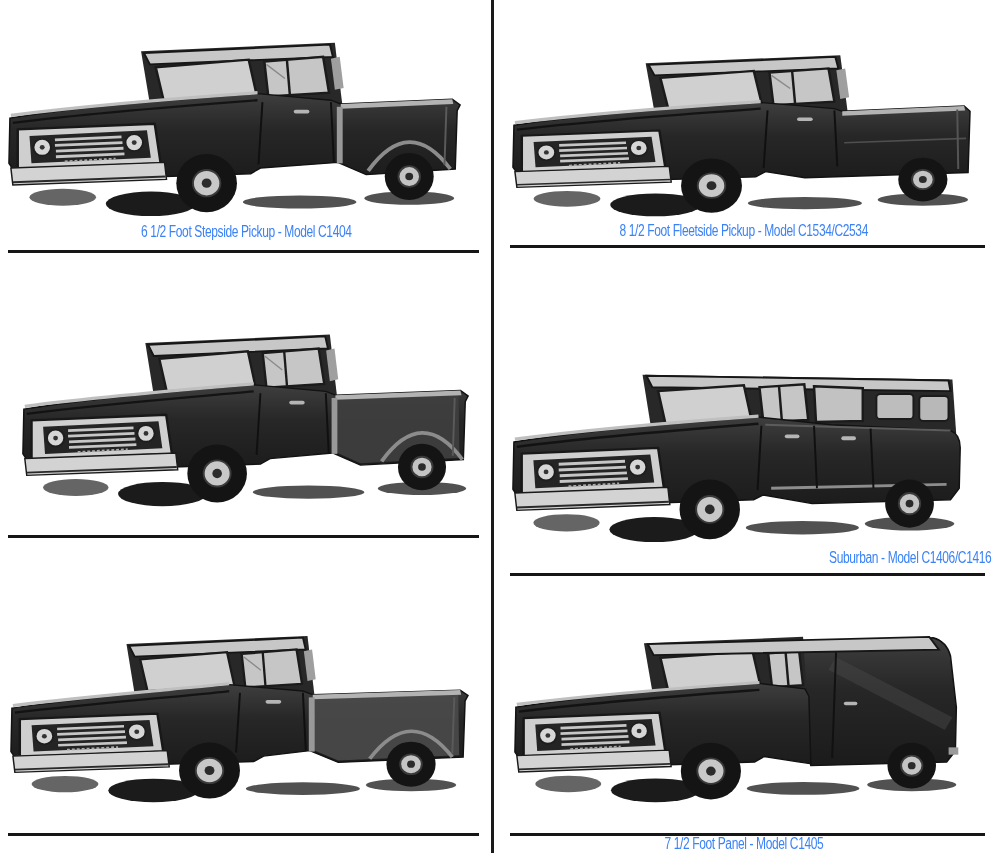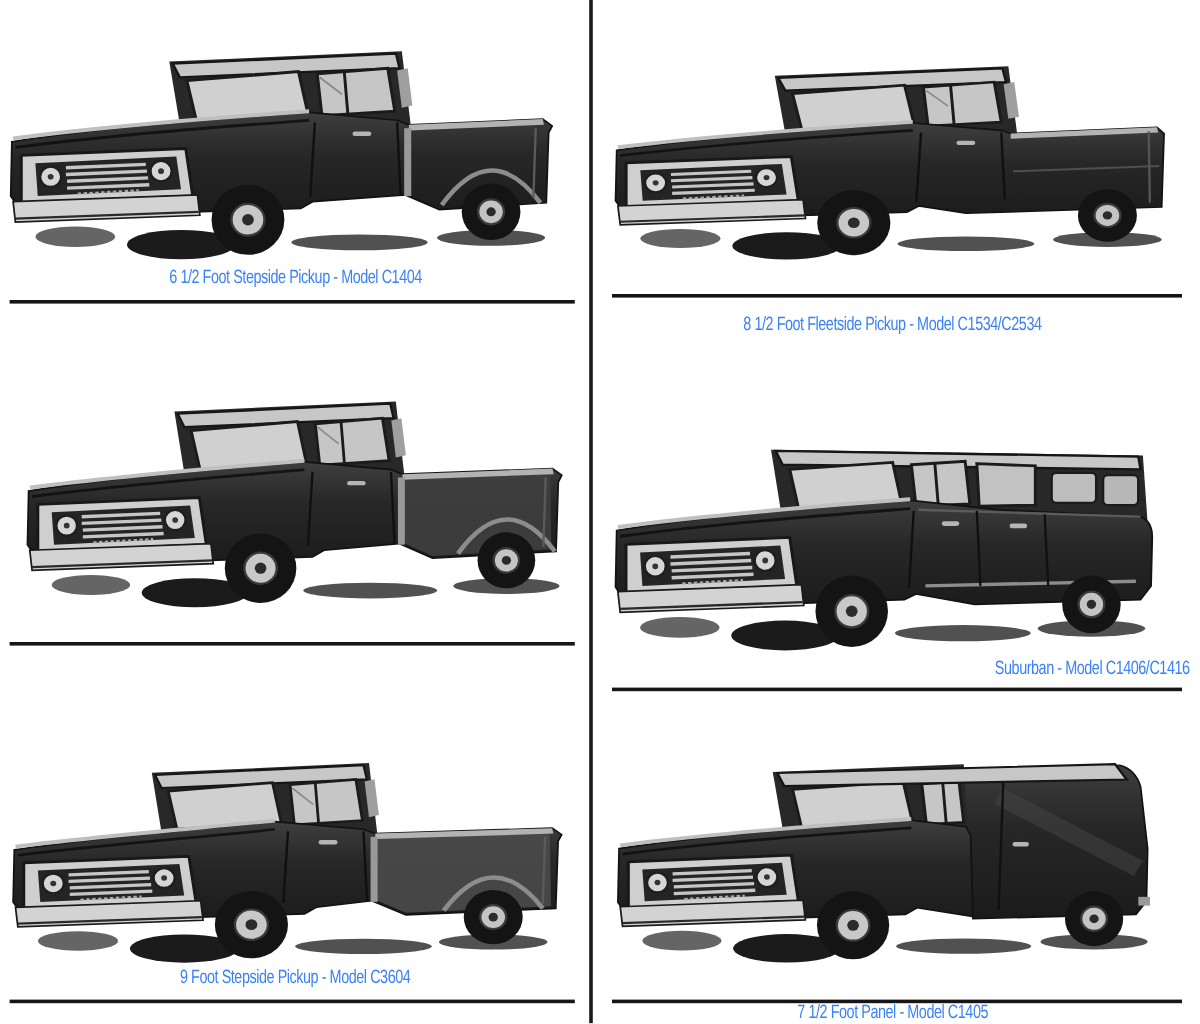--- a/index.html
+++ b/index.html
@@ -18,21 +18,21 @@
   .rule{position:absolute;height:3px;background:#161616;}
 
   #t0{left:6px;top:22px;width:460px;height:196px;}
   #t1{left:510px;top:36px;width:462px;height:182px;}
   #t2{left:20px;top:314px;width:452px;height:194px;}
   #t3{left:510px;top:344px;width:458px;height:200px;}
   #t4{left:8px;top:616px;width:462px;height:188px;}
   #t5{left:512px;top:614px;width:456px;height:190px;}
 
   #cap0{left:0;width:492px;top:219px;}
-  #cap1{left:494px;width:500px;top:218px;margin-top:40px;}
+  #cap1{left:494px;width:500px;top:218px;}
   #cap2{left:0;width:492px;top:504px;}
   #cap3{left:518px;width:500px;top:545px;text-align:right;}
   #cap4{left:0;width:492px;top:802px;}
   #cap5{left:494px;width:500px;top:802px;margin-top:29px;}
 
   #rule0{left:8px;width:471px;top:250px;}
   #rule1{left:510px;width:475px;top:245px;}
   #rule2{left:8px;width:471px;top:535px;}
   #rule3{left:510px;width:475px;top:573px;}
   #rule4{left:8px;width:471px;top:833px;}
@@ -365,21 +365,20 @@
         <circle cx="205" cy="172" r="5" fill="#2b2b2b"></circle>
         <circle cx="412" cy="166" r="25" fill="#141414"></circle>
         <circle cx="412" cy="166" r="11" fill="#c4c4c4" stroke="#3a3a3a" stroke-width="2"></circle>
         <circle cx="412" cy="166" r="4" fill="#2b2b2b"></circle>
       </svg>
     </div>
 
   <div class="caption" id="cap0"><span>6 1/2 Foot Stepside Pickup - Model C1404</span></div>
   <div class="caption" id="cap1"><span>8 1/2 Foot Fleetside Pickup - Model C1534/C2534</span></div>
   <div class="caption" id="cap3"><span>Suburban - Model C1406/C1416</span></div>
-  <div class="caption" id="cap4"><span>9 Foot Stepside Pickup - Model C3604</span></div>
   <div class="caption" id="cap5"><span>7 1/2 Foot Panel - Model C1405</span></div>
 
   <div class="rule" id="rule0"></div>
   <div class="rule" id="rule1"></div>
   <div class="rule" id="rule2"></div>
   <div class="rule" id="rule3"></div>
   <div class="rule" id="rule4"></div>
   <div class="rule" id="rule5"></div>
 </div>
 

